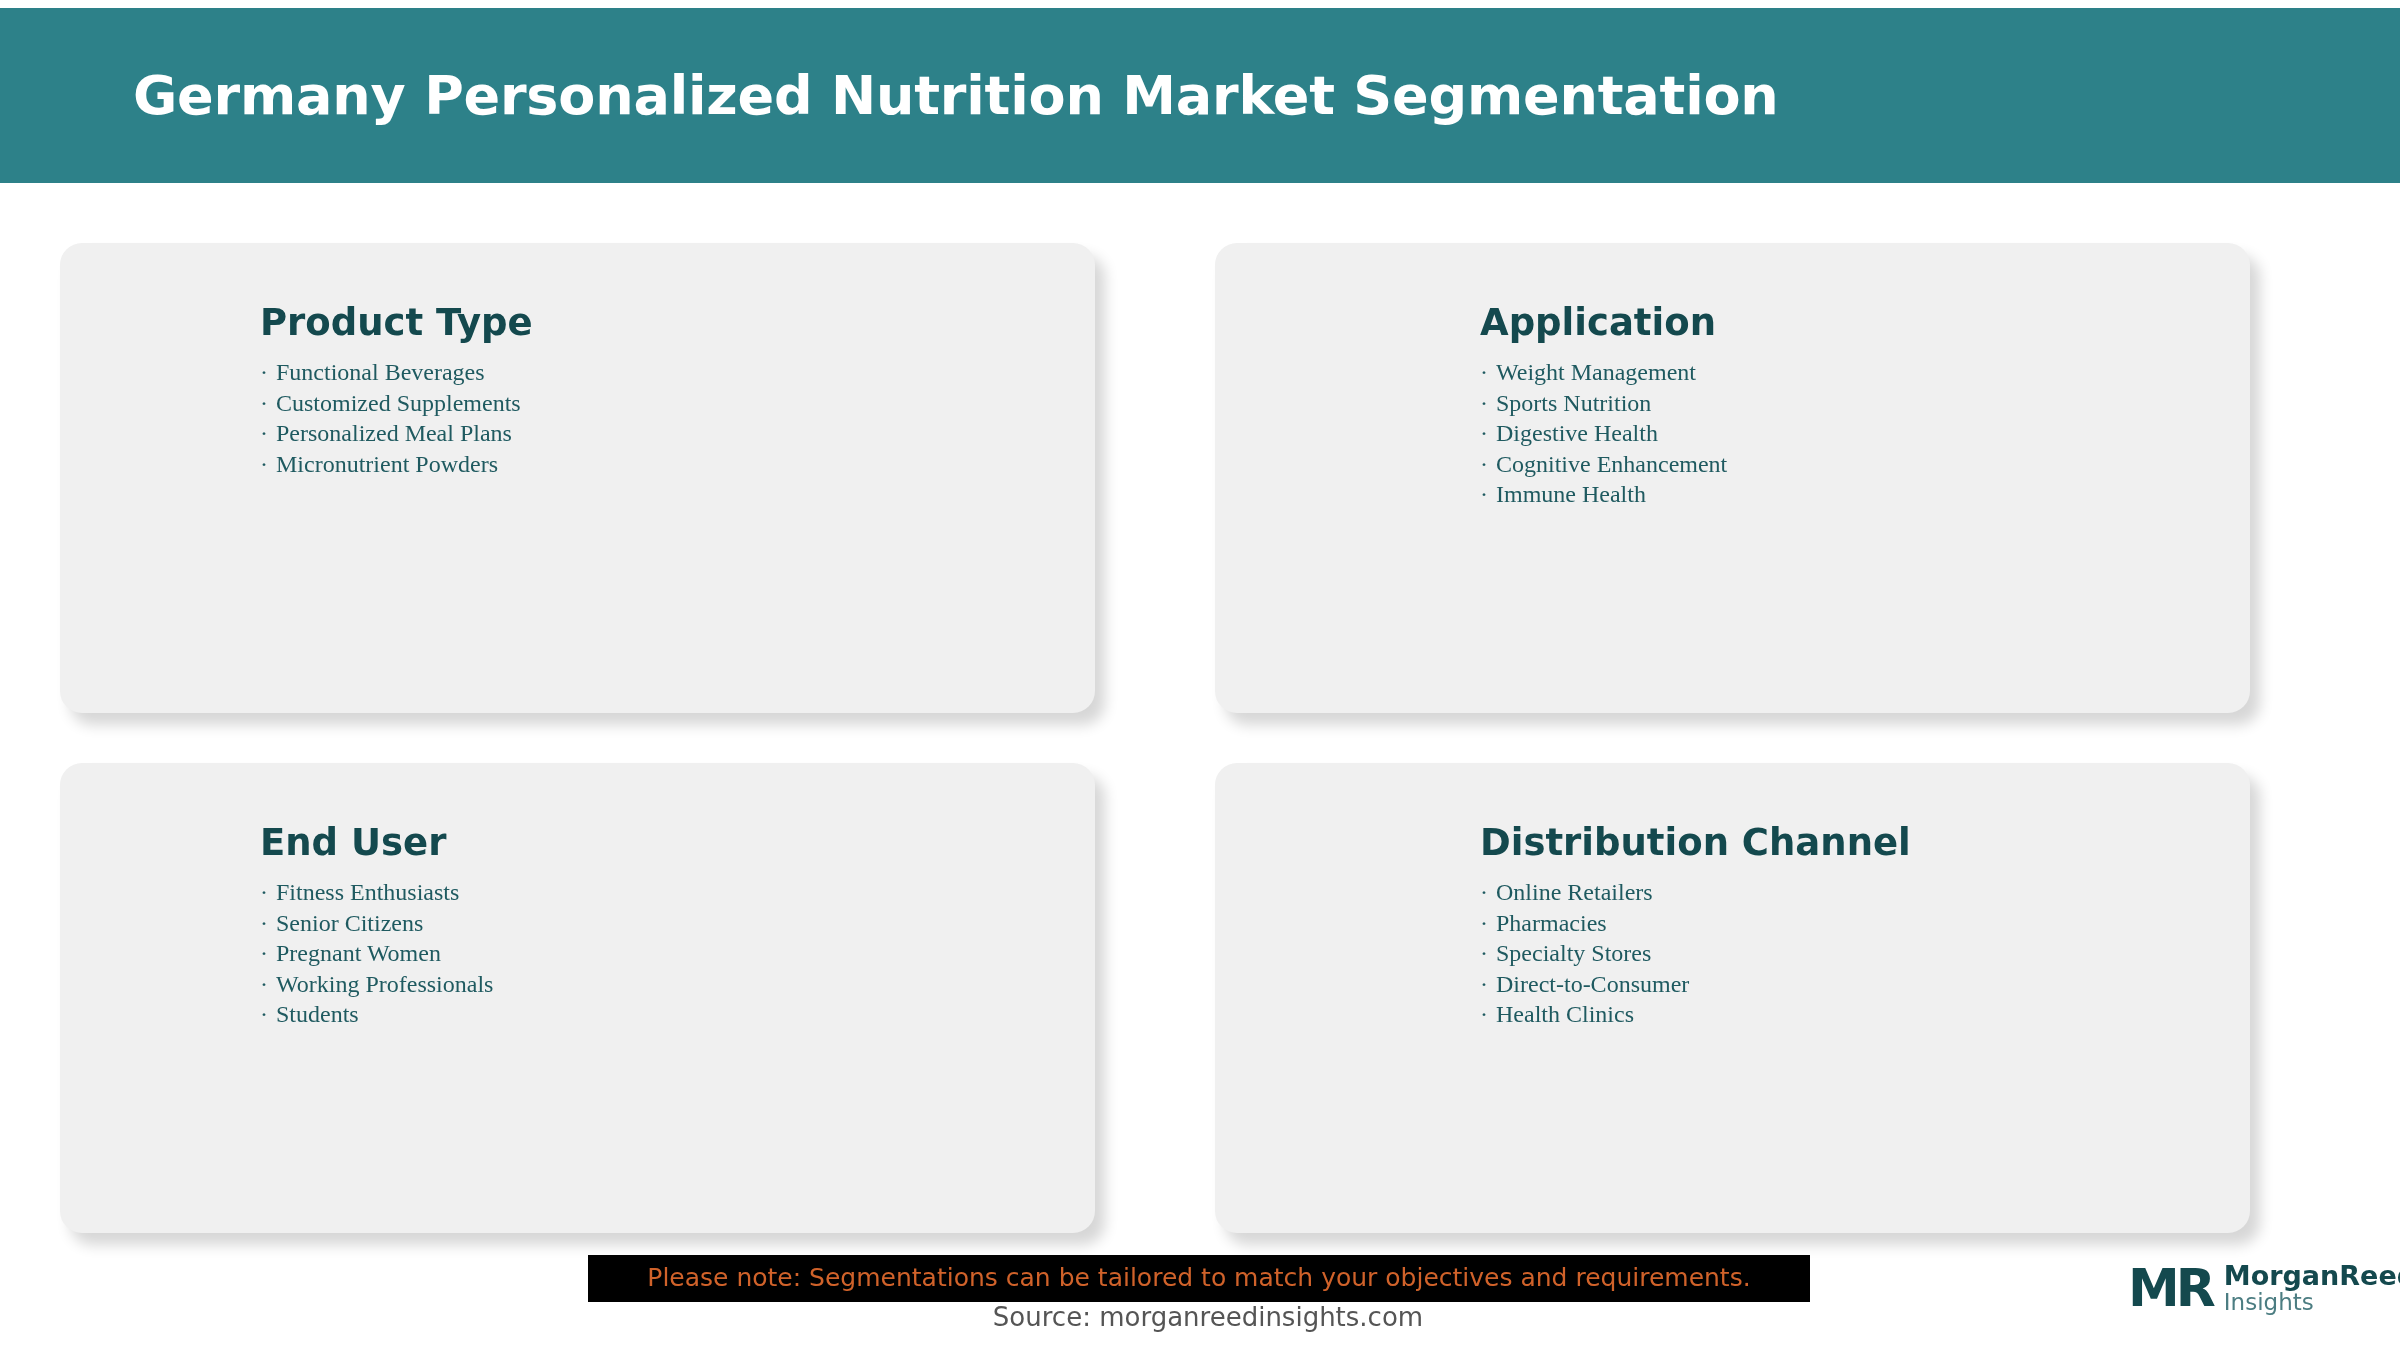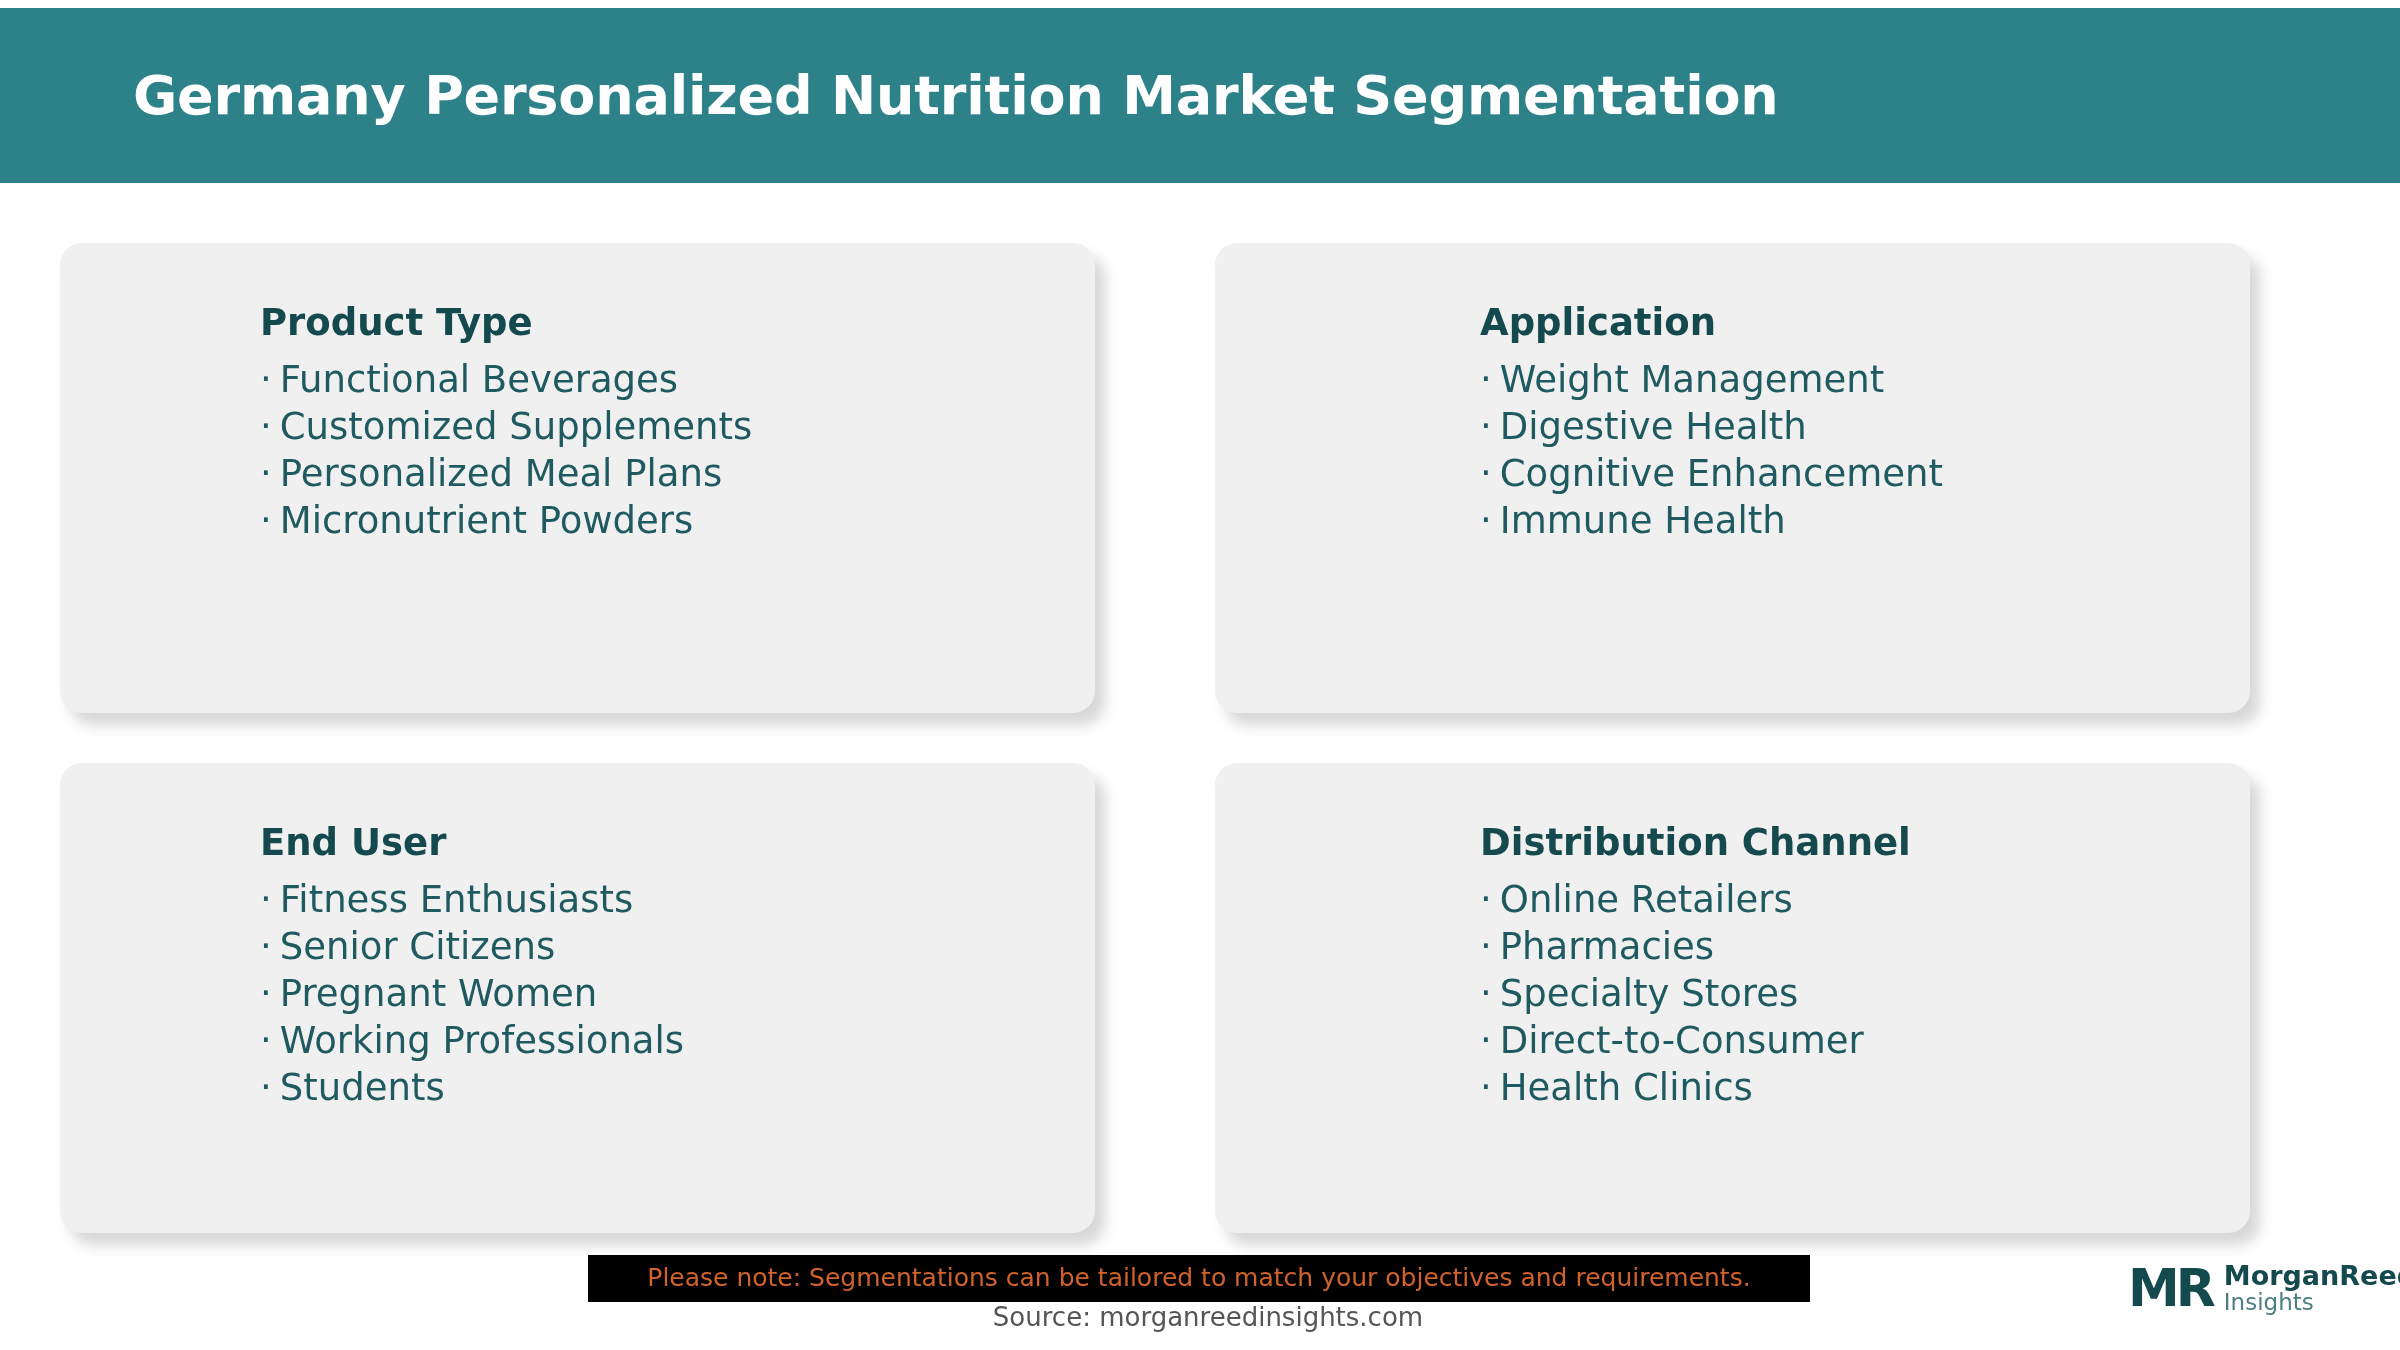--- a/index.html
+++ b/index.html
@@ -64,23 +64,24 @@
     margin: 0 0 12px 150px;
     line-height: 1.2;
   }
   .card-list {
     list-style: none;
     margin: 0;
     padding: 0 0 0 150px;
   }
   .card-list li {
     color: #1f5a60;
-    font-size: 37px;
+    font-size: 24px;
     line-height: 1.27;
     white-space: nowrap;
+    font-family: Liberation Serif, serif;
   }
   .bullet {
     display: inline-block;
     margin-right: 8px;
   }
 
   
   .card.col2 .card-title,
   .card.col2 .card-list {
     margin-left: 0;
@@ -161,20 +162,21 @@
         <li><span class="bullet">·</span><span>Customized Supplements</span></li>
         <li><span class="bullet">·</span><span>Personalized Meal Plans</span></li>
         <li><span class="bullet">·</span><span>Micronutrient Powders</span></li>
       </ul>
     </div>
 
     <div class="card col2">
       <div class="card-title">Application</div>
       <ul class="card-list">
         <li><span class="bullet">·</span><span>Weight Management</span></li>
+        <li><span class="bullet">·</span><span>Sports Nutrition</span></li>
         <li><span class="bullet">·</span><span>Digestive Health</span></li>
         <li><span class="bullet">·</span><span>Cognitive Enhancement</span></li>
         <li><span class="bullet">·</span><span>Immune Health</span></li>
       </ul>
     </div>
 
   </div>
 
   <div class="row">
 

